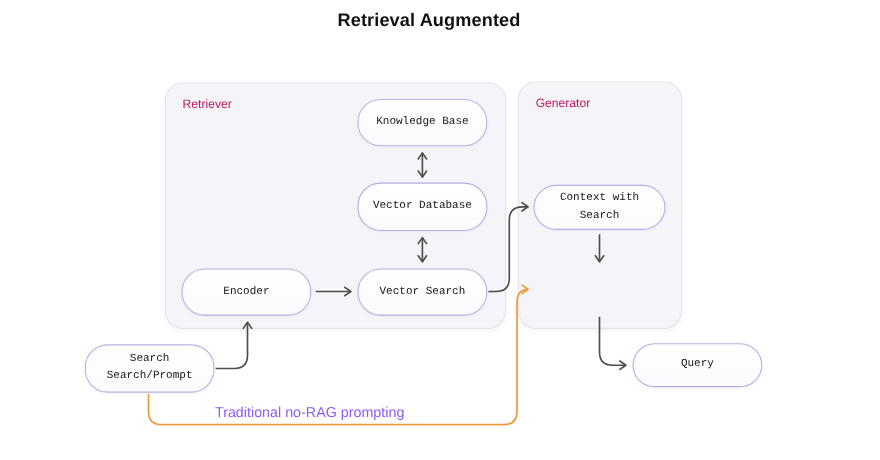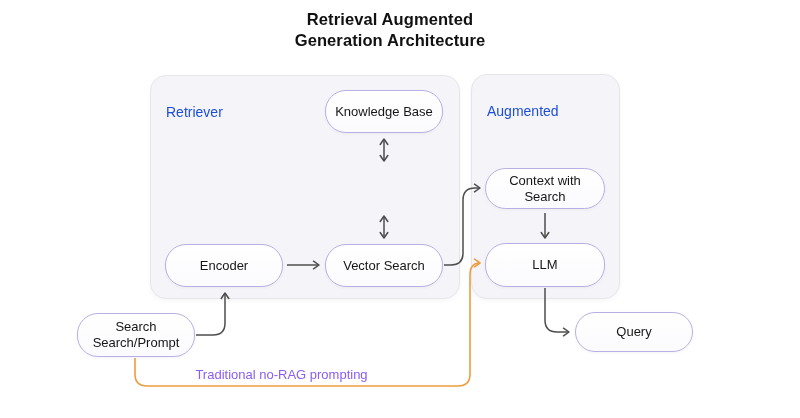--- a/index.html
+++ b/index.html
@@ -30,42 +30,43 @@
   .container {
     position: absolute;
     background: #f5f5f9;
     border: 1px solid #e5e5ec;
     border-radius: 16px;
     box-shadow: 0 2px 5px rgba(30,30,60,0.04);
   }
   .container-label {
     position: absolute;
     left: 15px;
-    top: 28px;
-    font-size: 14px;
+    top: 13px;
+    font-size: 11px;
     font-weight: 500;
-    color: #1d4ed8;
+    color: #be185d;
   }
   .retriever { left: 150px; top: 75px; width: 308px; height: 222px; }
   .generator { left: 471px; top: 74px; width: 147px; height: 223px; }
   .node {
     position: absolute;
     background: linear-gradient(180deg, #ffffff 0%, #fbfbfe 100%);
     border: 1px solid #b8b0e4;
     border-radius: 21px;
     display: flex;
     flex-direction: column;
     align-items: center;
     justify-content: center;
-    font-size: 13px;
+    font-size: 10px;
     color: #161616;
     text-align: center;
     line-height: 16px;
     box-shadow: 0 1px 3px rgba(30,30,60,0.05);
     box-sizing: border-box;
+    font-family: Liberation Mono, monospace;
   }
   .node-knowledge-base   { left: 325px; top: 90px;  width: 118px; height: 43px; }
   .node-vector-database  { left: 325px; top: 166px; width: 118px; height: 44px; }
   .node-encoder          { left: 165px; top: 244px; width: 118px; height: 43px; }
   .node-vector-search    { left: 325px; top: 244px; width: 118px; height: 43px; }
   .node-prompt-context   { left: 485px; top: 168px; width: 120px; height: 41px; }
   .node-llm              { left: 485px; top: 243px; width: 120px; height: 44px; }
   .node-output           { left: 575px; top: 312px; width: 118px; height: 40px; }
   .node-input-query      { left: 77px;  top: 313px; width: 118px; height: 44px; }
   .arrow-layer {
@@ -86,52 +87,51 @@
     color: #8b5cf6;
   }
 </style>
 </head>
 <body>
 
 <div class="canvas">
 
   <div class="title">
     <div>Retrieval Augmented</div>
-    <div>Generation Architecture</div>
   </div>
 
   <div class="container retriever">
     <span class="container-label">Retriever</span>
   </div>
 
   <div class="container generator">
-    <span class="container-label">Augmented</span>
+    <span class="container-label">Generator</span>
   </div>
 
   <div class="node node-knowledge-base">
     <span>Knowledge Base</span>
   </div>
 
+  <div class="node node-vector-database">
+    <span>Vector Database</span>
+  </div>
 
   <div class="node node-vector-search">
     <span>Vector Search</span>
   </div>
 
   <div class="node node-encoder">
     <span>Encoder</span>
   </div>
 
   <div class="node node-prompt-context">
     <span>Context with</span>
     <span>Search</span>
   </div>
 
-  <div class="node node-llm">
-    <span>LLM</span>
-  </div>
 
   <div class="node node-output">
     <span>Query</span>
   </div>
 
   <div class="node node-input-query">
     <span>Search</span>
     <span>Search/Prompt</span>
   </div>
 

